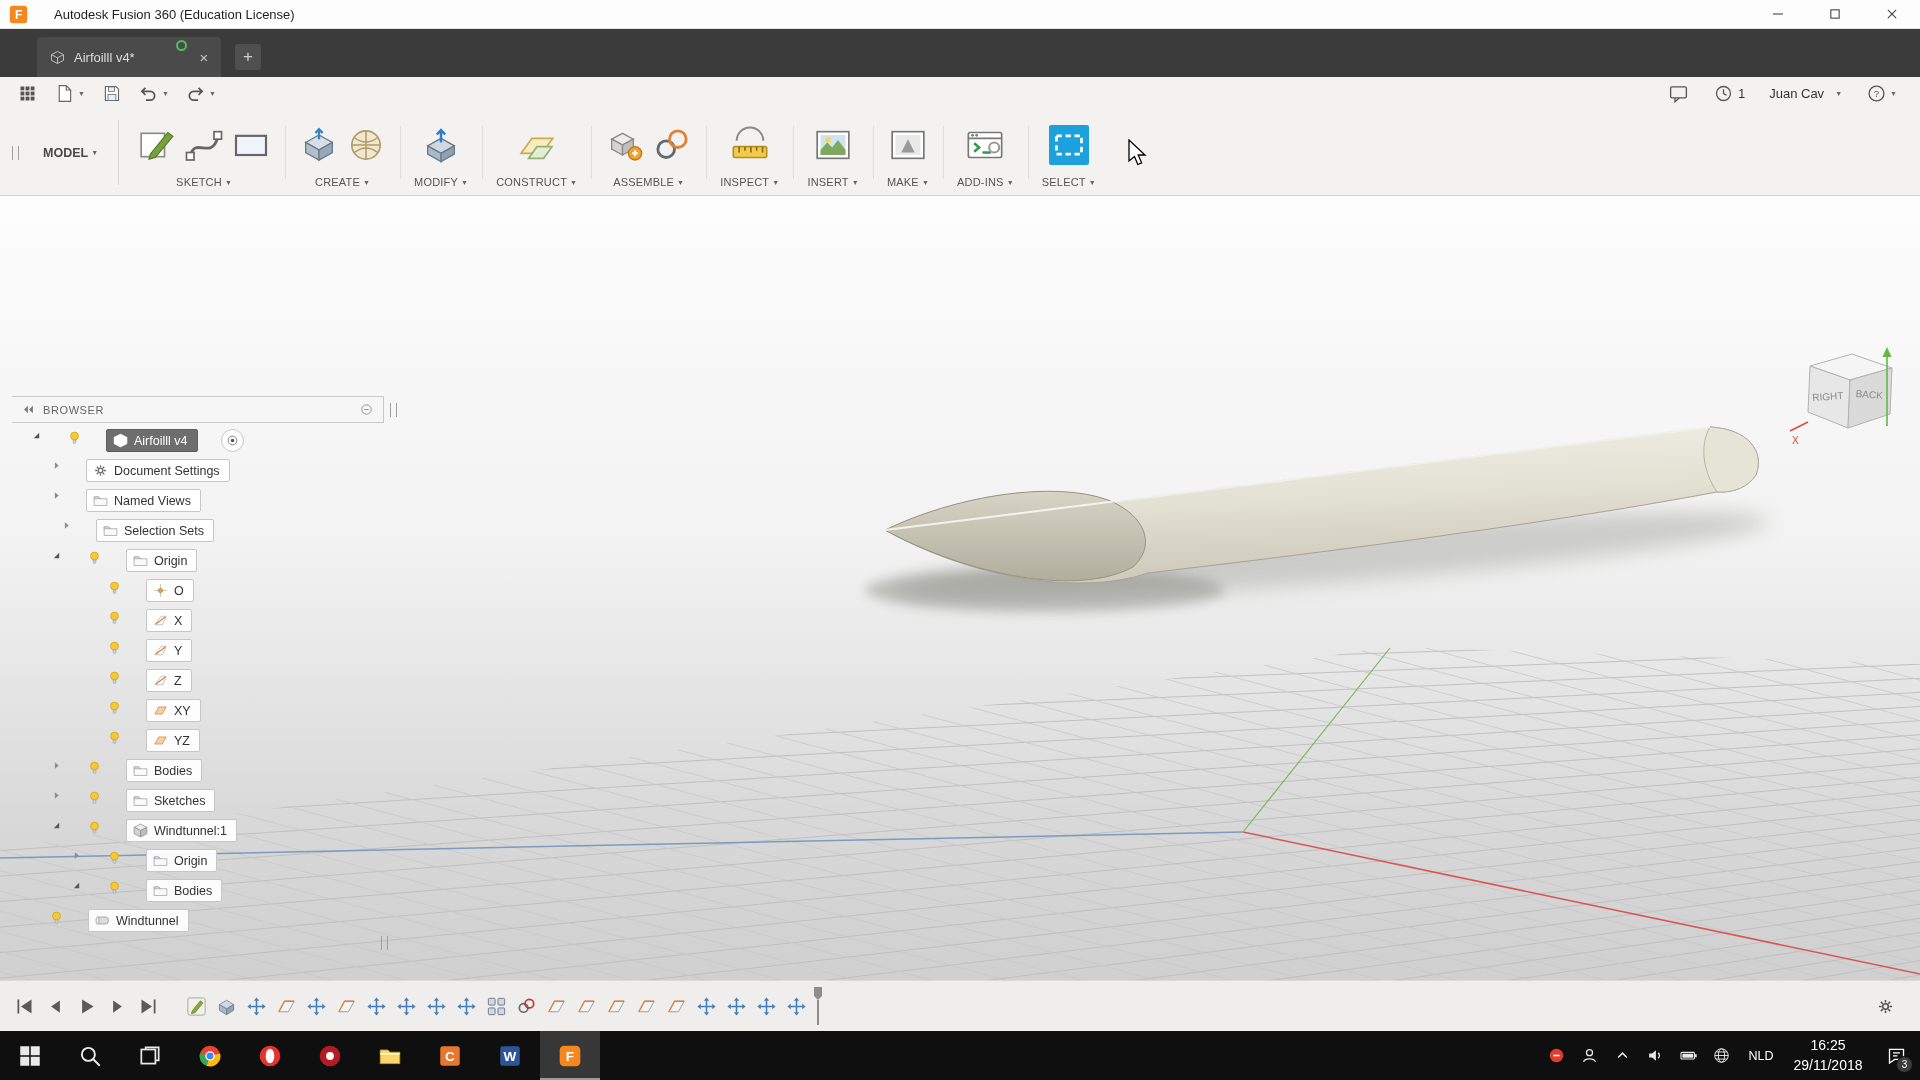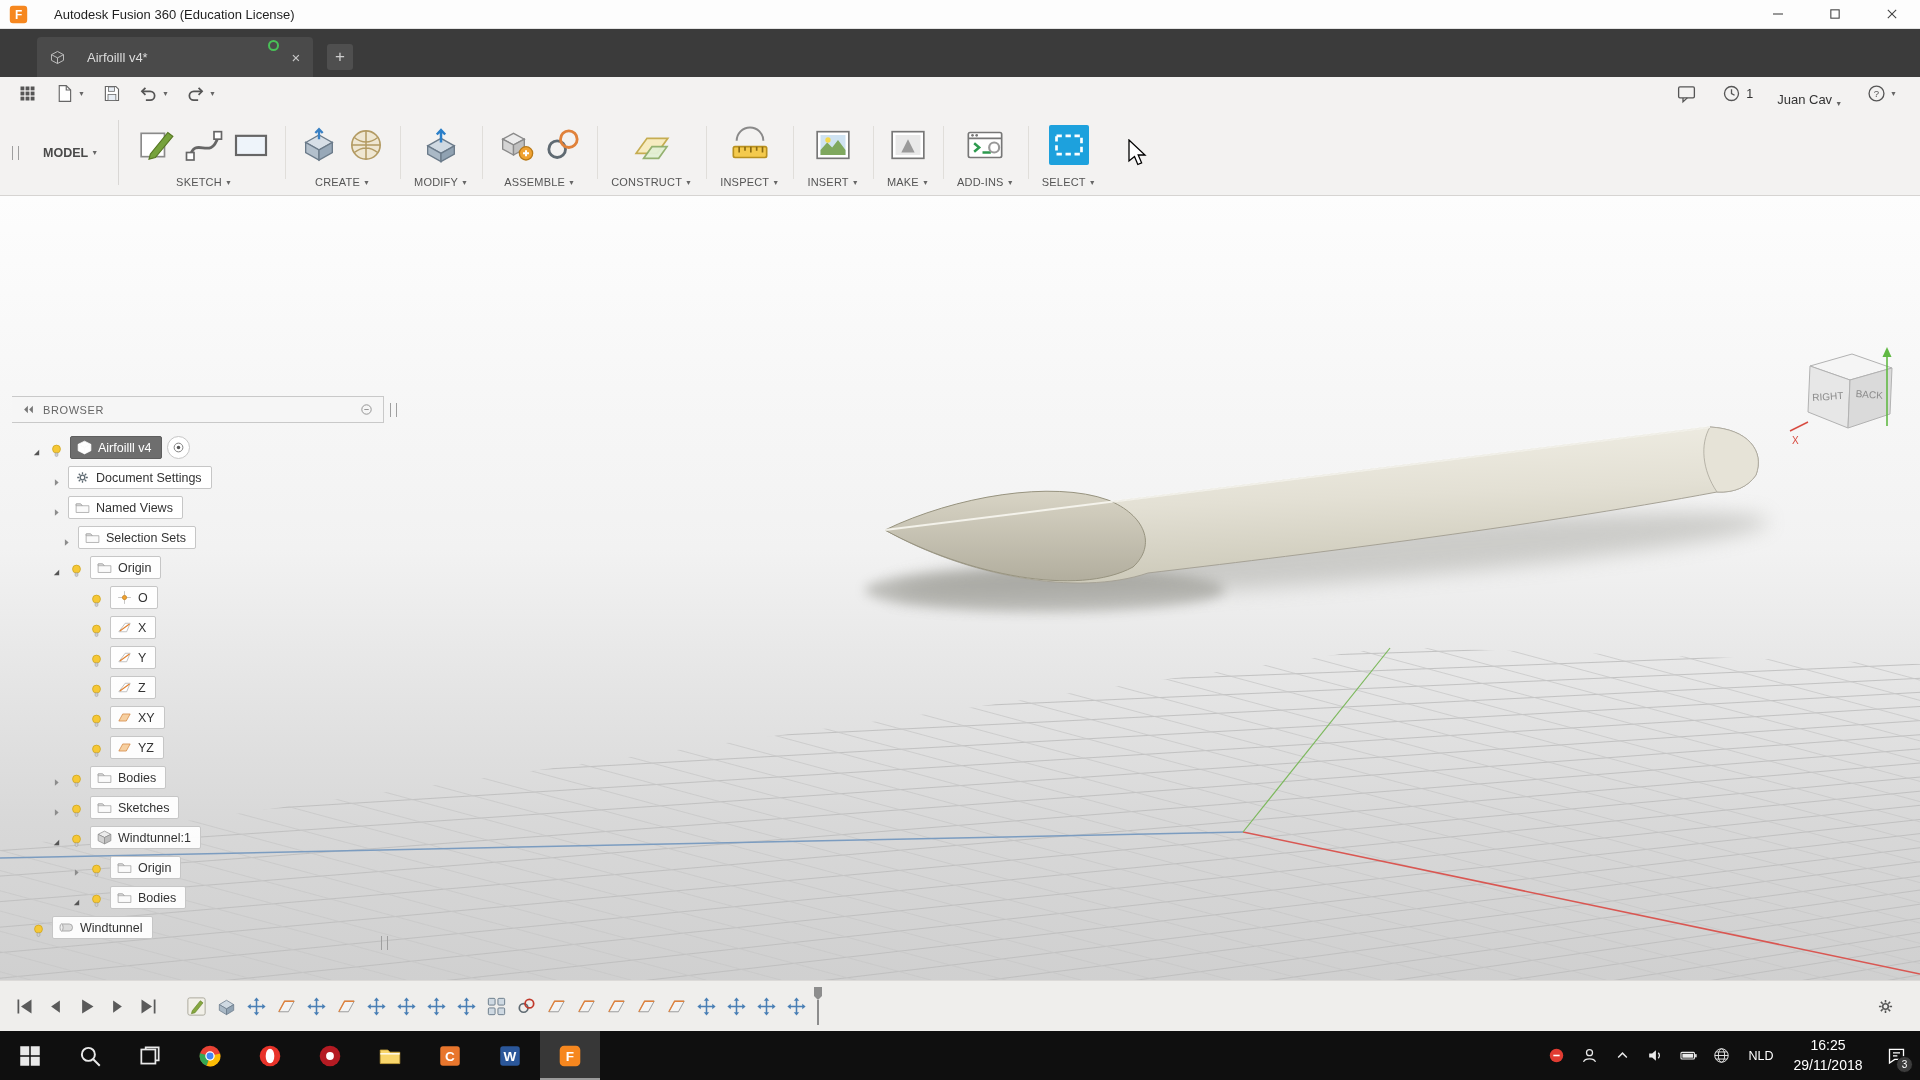--- a/index.html
+++ b/index.html
@@ -12,39 +12,39 @@
   #titlebar{position:absolute;left:0;top:0;width:1920px;height:29px;background:#fdfdfd;
             border-bottom:1px solid #e4e4e4;display:flex;align-items:center;box-sizing:border-box;}
   #fusion-logo{width:19px;height:19px;margin-left:9px;}
   #title-text{margin-left:26px;font-size:13px;color:#1f1f1f;}
   #win-controls{margin-left:auto;display:flex;height:100%;}
   .winbtn{width:57px;height:100%;display:flex;align-items:center;justify-content:center;}
   .winbtn span{width:20px;height:20px;display:block;}
 
   
   #tabbar{position:absolute;left:0;top:29px;width:1920px;height:48px;background:#3b3b3b;display:flex;align-items:flex-end;}
-  #doc-tab{position:relative;margin-left:37px;width:276px;height:40px;background:#4a4a4a;
-           border-radius:4px 4px 0 0;display:flex;align-items:center;color:#dcdcdc;font-size:13px;gap:13px;}
+  #doc-tab{position:relative;margin-left:37px;width:184px;height:40px;background:#4a4a4a;
+           border-radius:4px 4px 0 0;display:flex;align-items:center;color:#dcdcdc;font-size:13px;}
   #doc-tab .icon{width:17px;height:17px;margin:0 8px 0 12px;}
   #tab-status-dot{position:absolute;right:34px;top:3px;width:7px;height:7px;border-radius:50%;
                   border:2px solid #49c157;background:transparent;}
   #tab-close{margin-left:auto;margin-right:8px;color:#c9c9c9;font-size:15px;width:18px;height:18px;
              display:flex;align-items:center;justify-content:center;}
   #tab-add{width:26px;height:26px;margin-left:14px;margin-bottom:7px;background:#4f4f4f;border-radius:3px;
            color:#cfcfcf;font-size:17px;display:flex;align-items:center;justify-content:center;}
 
   
   #qat{position:absolute;left:0;top:77px;width:1920px;height:33px;background:#f3f2f1;display:flex;align-items:center;}
   .qat-btn{height:27px;display:flex;align-items:center;padding:0 5px;}
   .qat-ic{width:21px;height:21px;display:block;}
   .caret{font-size:7px;color:#666;margin-left:3px;line-height:1;}
   #qat-left{display:flex;align-items:center;margin-left:12px;gap:6px;}
   #qat-right{margin-left:auto;display:flex;align-items:center;gap:14px;margin-right:18px;}
   #qat-clock-count{font-size:12.5px;color:#333;margin-left:4px;}
-  #qat-user{display:flex;align-items:flex-end;font-size:13px;color:#333;}
+  #qat-user{display:flex;align-items:center;font-size:13px;color:#333;gap:8px;}
 
   
   #ribbon{position:absolute;left:0;top:110px;width:1920px;height:86px;background:#f3f2f1;
           border-bottom:1px solid #d6d4d2;display:flex;align-items:stretch;box-sizing:border-box;}
   .grip{width:5px;height:14px;border-left:1px solid #9f9f9f;border-right:1px solid #9f9f9f;}
   #ribbon-grip{align-self:center;margin-left:12px;}
   #model-btn{display:flex;align-items:center;margin:0 16px 0 24px;font-size:12.5px;font-weight:bold;color:#4a4a4a;}
   #ribbon-sep{width:1px;background:#d9d7d5;margin:10px 4px;}
   #ribbon-groups{display:flex;}
   .rgroup{display:flex;flex-direction:column;align-items:center;justify-content:space-between;
@@ -65,21 +65,21 @@
 
   
   #browser{position:absolute;left:12px;top:200px;width:400px;}
   #browser-header{display:flex;align-items:center;height:27px;width:372px;box-sizing:border-box;
                   background:rgba(246,246,246,.97);border:1px solid #c9c9c9;border-left:none;padding:0 9px;}
   #browser-header .icon{width:15px;height:15px;}
   #browser-title{font-size:11px;color:#666;letter-spacing:.6px;margin-left:7px;}
   #browser-minus{margin-left:auto;width:16px;height:16px;}
   .panel-grip{position:absolute;}
   #browser-tree{padding-top:6px;}
-  .trow{display:flex;align-items:flex-end;height:30px;gap:5px;box-sizing:border-box;}
+  .trow{display:flex;align-items:flex-start;height:30px;gap:23px;box-sizing:border-box;}
   .texp{width:13px;height:13px;flex:none;display:flex;}
   .tbulb{width:17px;height:17px;flex:none;}
   .tbox{display:flex;align-items:center;gap:5px;background:rgba(255,255,255,.93);border:1px solid #c6c6c6;
         border-radius:2px;padding:0 9px 0 5px;height:23px;box-sizing:border-box;font-size:12.5px;color:#333;white-space:nowrap;}
   .trow.sel .tbox{background:#6e6e6e;border-color:#5e5e5e;color:#fff;}
   .trow.sel .ticon{filter:brightness(0) invert(1);}
   .ticon{width:17px;height:17px;}
   .tradio{width:23px;height:23px;box-sizing:border-box;background:rgba(255,255,255,.93);
           border:1px solid #c6c6c6;border-radius:50%;padding:3px;}
 
@@ -351,56 +351,56 @@
           </div>
     <div class="rg-label">
             <span>MODIFY</span>
             <span class="caret">▼</span>
           </div>
   </div>
         <div class="rgroup">
     <div class="rg-icons">
             <span class="rg-icon">
               <svg viewBox="0 0 24 24" width="100%" height="100%">
+                <g>
+                  <path d="M2.5 17 L9 8 H21.5 L15 17z" fill="#f7ecc0" stroke="#c6ad52"></path>
+                  <path d="M7 20 L12 13 H21 L16 20z" fill="#e3f0d5" stroke="#8fae6a" opacity="0.95"></path>
+                </g>
+              </svg>
+            </span>
+          </div>
+    <div class="rg-label">
+            <span>CONSTRUCT</span>
+            <span class="caret">▼</span>
+          </div>
+  </div>
+        <div class="rgroup">
+    <div class="rg-icons">
+            <span class="rg-icon">
+              <svg viewBox="0 0 24 24" width="100%" height="100%">
                 <g stroke="#8a8a8a" stroke-width="0.8">
                   <path d="M4 8.5 L10.5 5 L17 8.5 L10.5 12z" fill="#ececec"></path>
                   <path d="M4 8.5 V14.5 L10.5 18 V12z" fill="#d4d4d4"></path>
                   <path d="M17 8.5 V14.5 L10.5 18 V12z" fill="#c0c0c0"></path>
                   <circle cx="18" cy="17" r="4" fill="#f0a232" stroke="#b97a18"></circle>
                   <path d="M18 15.2 v3.6 M16.2 17 h3.6" stroke="#fff" stroke-width="1.2"></path>
                 </g>
               </svg>
             </span>
             <span class="rg-icon">
               <svg viewBox="0 0 24 24" width="100%" height="100%">
                 <g fill="none">
                   <circle cx="8.5" cy="14.5" r="5" stroke="#5f6a72" stroke-width="1.7"></circle>
                   <circle cx="15.5" cy="8.5" r="5" stroke="#e0813a" stroke-width="1.7"></circle>
                 </g>
               </svg>
             </span>
           </div>
     <div class="rg-label">
             <span>ASSEMBLE</span>
-            <span class="caret">▼</span>
-          </div>
-  </div>
-        <div class="rgroup">
-    <div class="rg-icons">
-            <span class="rg-icon">
-              <svg viewBox="0 0 24 24" width="100%" height="100%">
-                <g>
-                  <path d="M2.5 17 L9 8 H21.5 L15 17z" fill="#f7ecc0" stroke="#c6ad52"></path>
-                  <path d="M7 20 L12 13 H21 L16 20z" fill="#e3f0d5" stroke="#8fae6a" opacity="0.95"></path>
-                </g>
-              </svg>
-            </span>
-          </div>
-    <div class="rg-label">
-            <span>CONSTRUCT</span>
             <span class="caret">▼</span>
           </div>
   </div>
         <div class="rgroup">
     <div class="rg-icons">
             <span class="rg-icon">
               <svg viewBox="0 0 24 24" width="100%" height="100%">
                 <g>
                   <path d="M4 9.5 a8 8 0 0 1 16 0" fill="none" stroke="#8a8a8a" stroke-width="1.2"></path>
                   <rect x="2" y="13" width="20" height="6.5" rx="1" fill="#f4ca4d" stroke="#b8901f"></rect>

